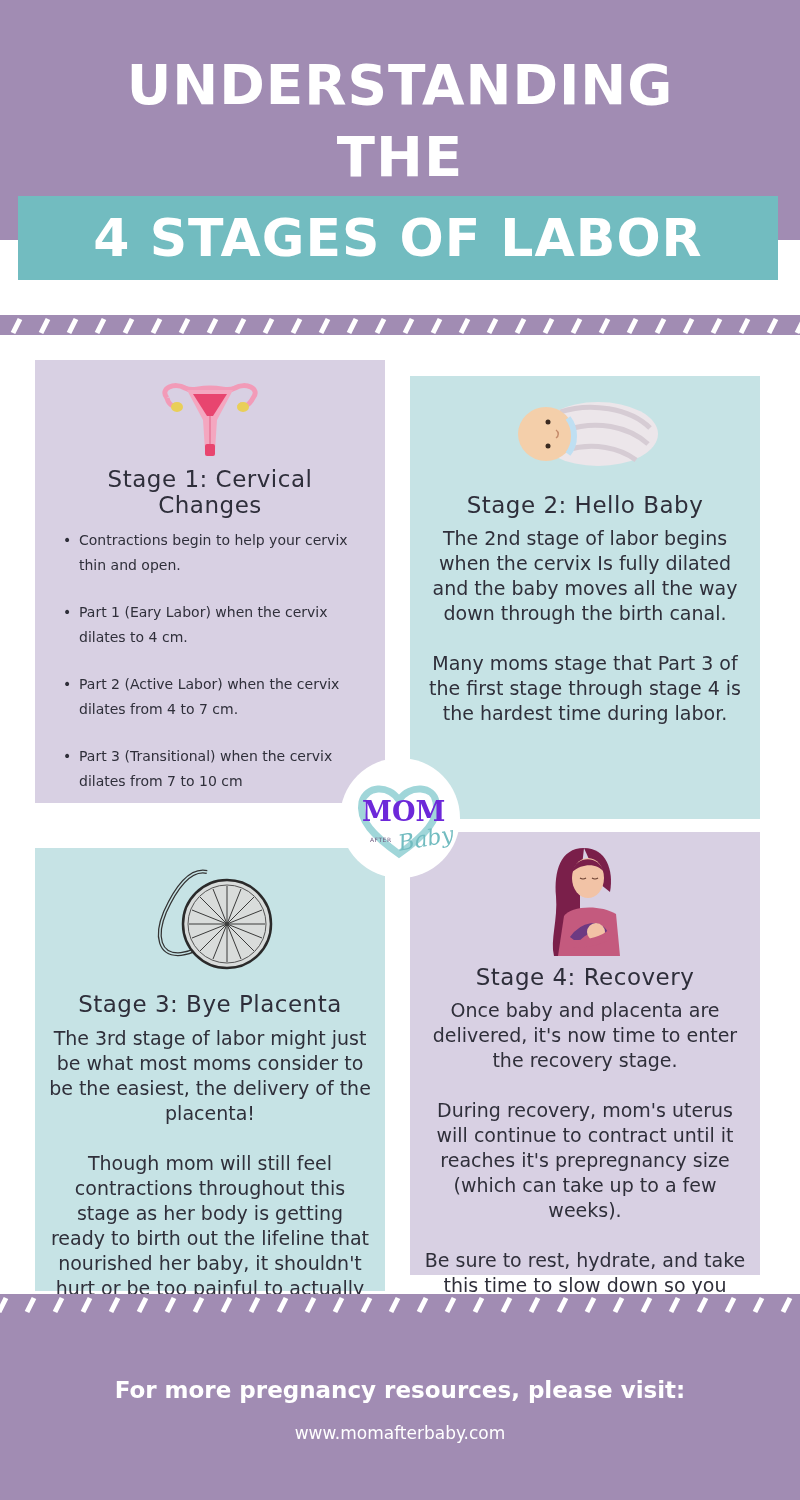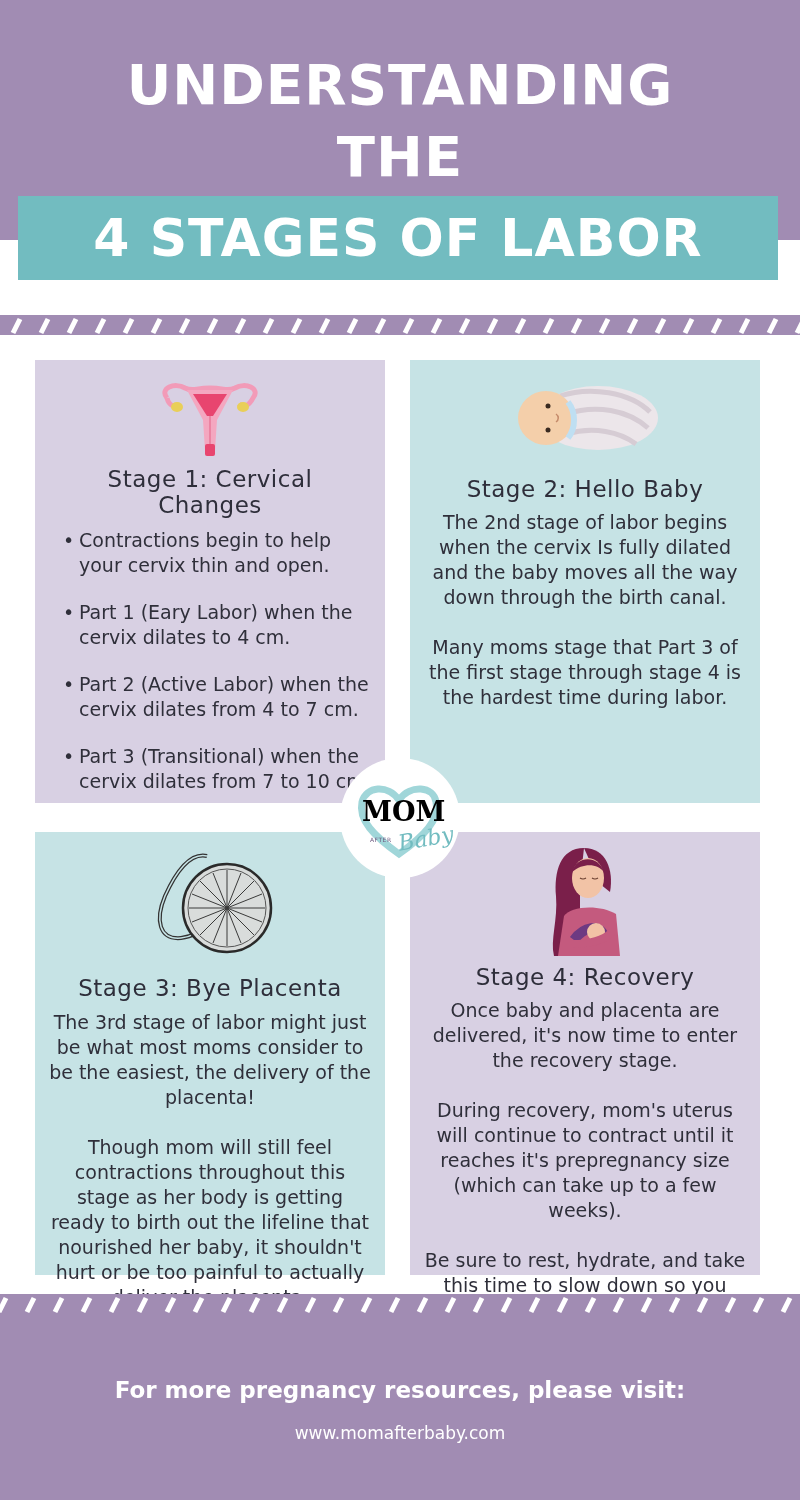--- a/index.html
+++ b/index.html
@@ -20,42 +20,42 @@
   .stripes.bottom { top: 1294px; }
   .stripes svg { display: block; }
 
   .footer { position: absolute; left: 0; top: 1313px; width: 800px; height: 187px; background: #a18cb3; }
   .footer-cta { position: absolute; left: 0; top: 64px; width: 800px; text-align: center; color: #ffffff;
     font-weight: bold; font-size: 23px; }
   .footer-url { position: absolute; left: 0; top: 110px; width: 800px; text-align: center; color: #ffffff; font-size: 17px; }
 
   .card { position: absolute; width: 350px; height: 443px; }
   .card.purple { background: #d8d0e3; }
-  .card.teal { background: #c6e3e5; }
+  .card.teal { background: #c6e3e5; margin-top: 16px; }
   .card-1 { left: 35px; top: 360px; }
   .card-2 { left: 410px; top: 360px; }
   .card-3 { left: 35px; top: 832px; }
   .card-4 { left: 410px; top: 832px; }
 
   .illus { position: absolute; }
   .card-title { position: absolute; left: 0; width: 350px; text-align: center; color: #2e2e3a;
     font-family: "DejaVu Sans", sans-serif; font-size: 23px; line-height: 26px; letter-spacing: 0.5px; }
   .card-text { position: absolute; left: 14px; width: 322px; text-align: center; color: #2f2f3a;
     font-size: 19px; line-height: 25px; }
   .card-text p { margin-bottom: 25px; }
   .card-text p:last-child { margin-bottom: 0; }
 
   .bullets { position: absolute; left: 28px; top: 168px; width: 310px; list-style: none; color: #2f2f3a;
-    font-size: 19px; line-height: 25px; }
+    font-size: 14px; line-height: 25px; }
   .bullets li { position: relative; padding-left: 16px; margin-bottom: 22px; }
   .bullets li::before { content: "•"; position: absolute; left: 0; top: 0; }
 
   .logo { position: absolute; left: 340px; top: 758px; width: 120px; height: 120px; border-radius: 50%; background: #ffffff; }
   .logo-heart { position: absolute; left: 14px; top: 22px; }
-  .logo-mom { position: absolute; left: 22px; top: 38px; width: 80px; text-align: right; color: #000000;
+  .logo-mom { position: absolute; left: 22px; top: 38px; width: 80px; text-align: right; color: #6d28d9;
     font-family: "DejaVu Serif", serif; font-weight: bold; font-size: 27px; letter-spacing: 0px; }
   .logo-after { position: absolute; left: 30px; top: 78px; color: #6e5a80; font-size: 6px; letter-spacing: 0.5px; }
   .logo-baby { position: absolute; left: 58px; top: 68px; color: #72bcc0; font-family: "DejaVu Serif", serif;
     font-style: italic; font-size: 22px; transform: rotate(-10deg); }
 </style>
 </head>
 <body>
 
 <div class="header">
   <div class="title-line title-1">UNDERSTANDING</div>

